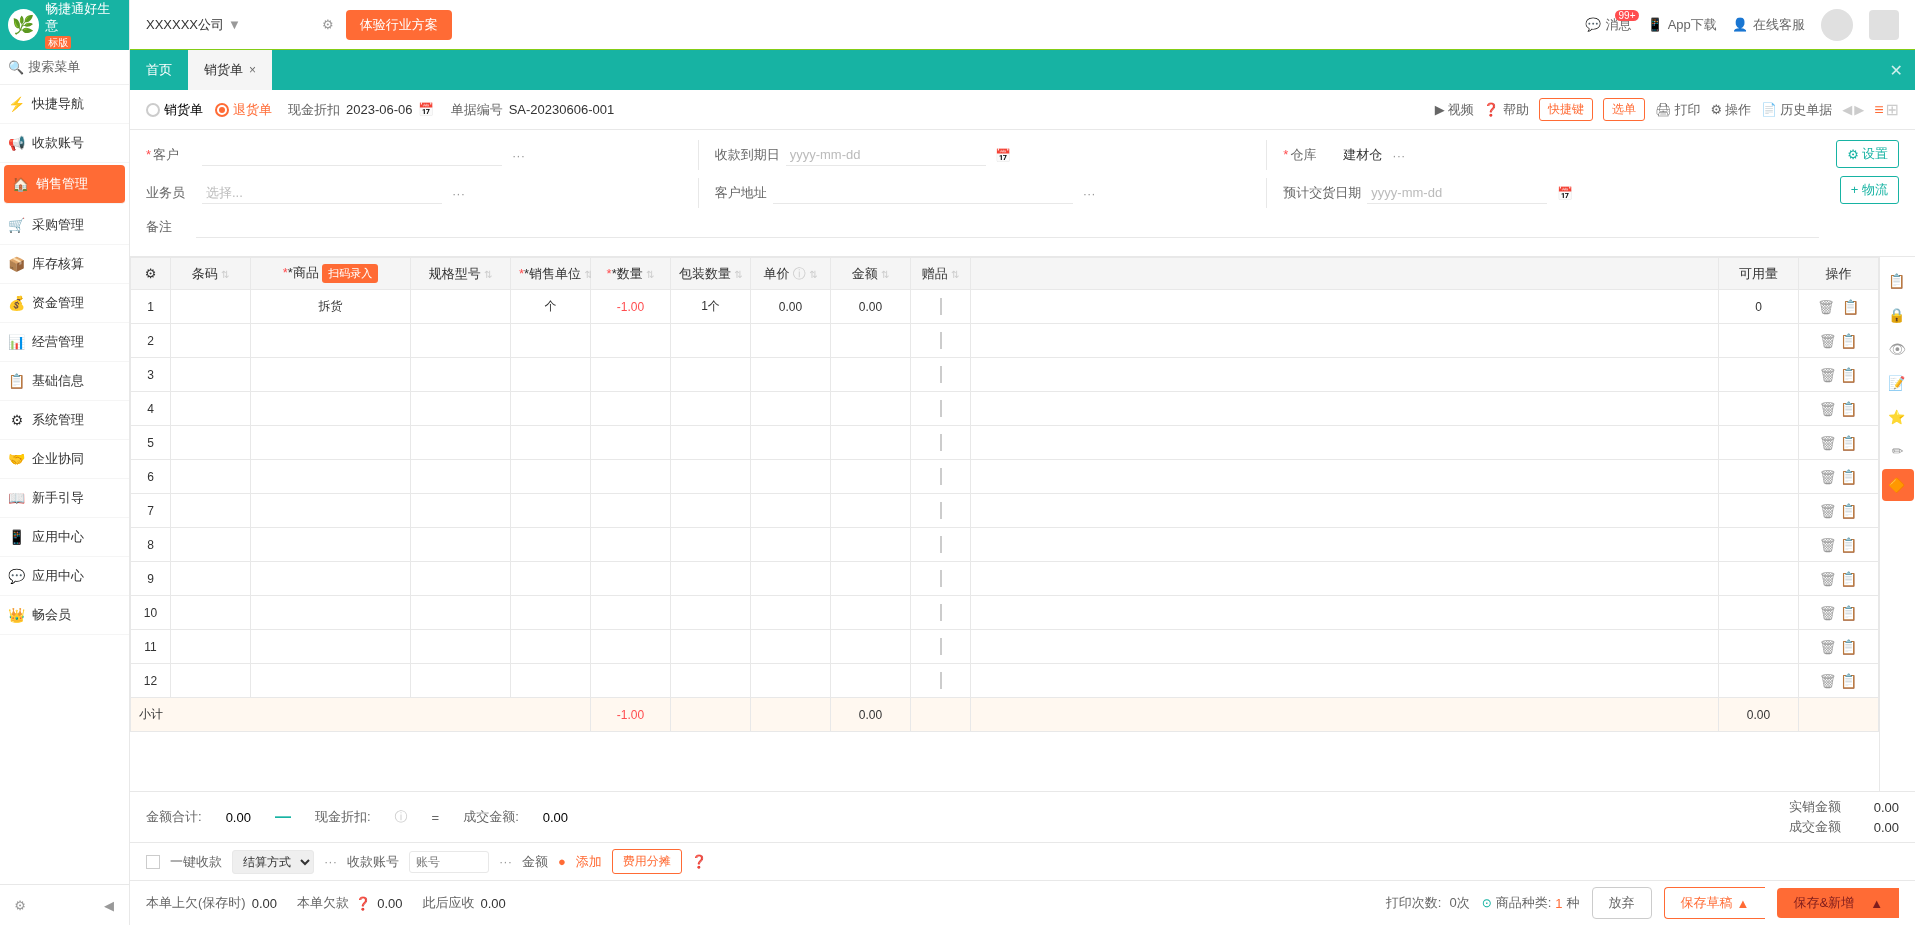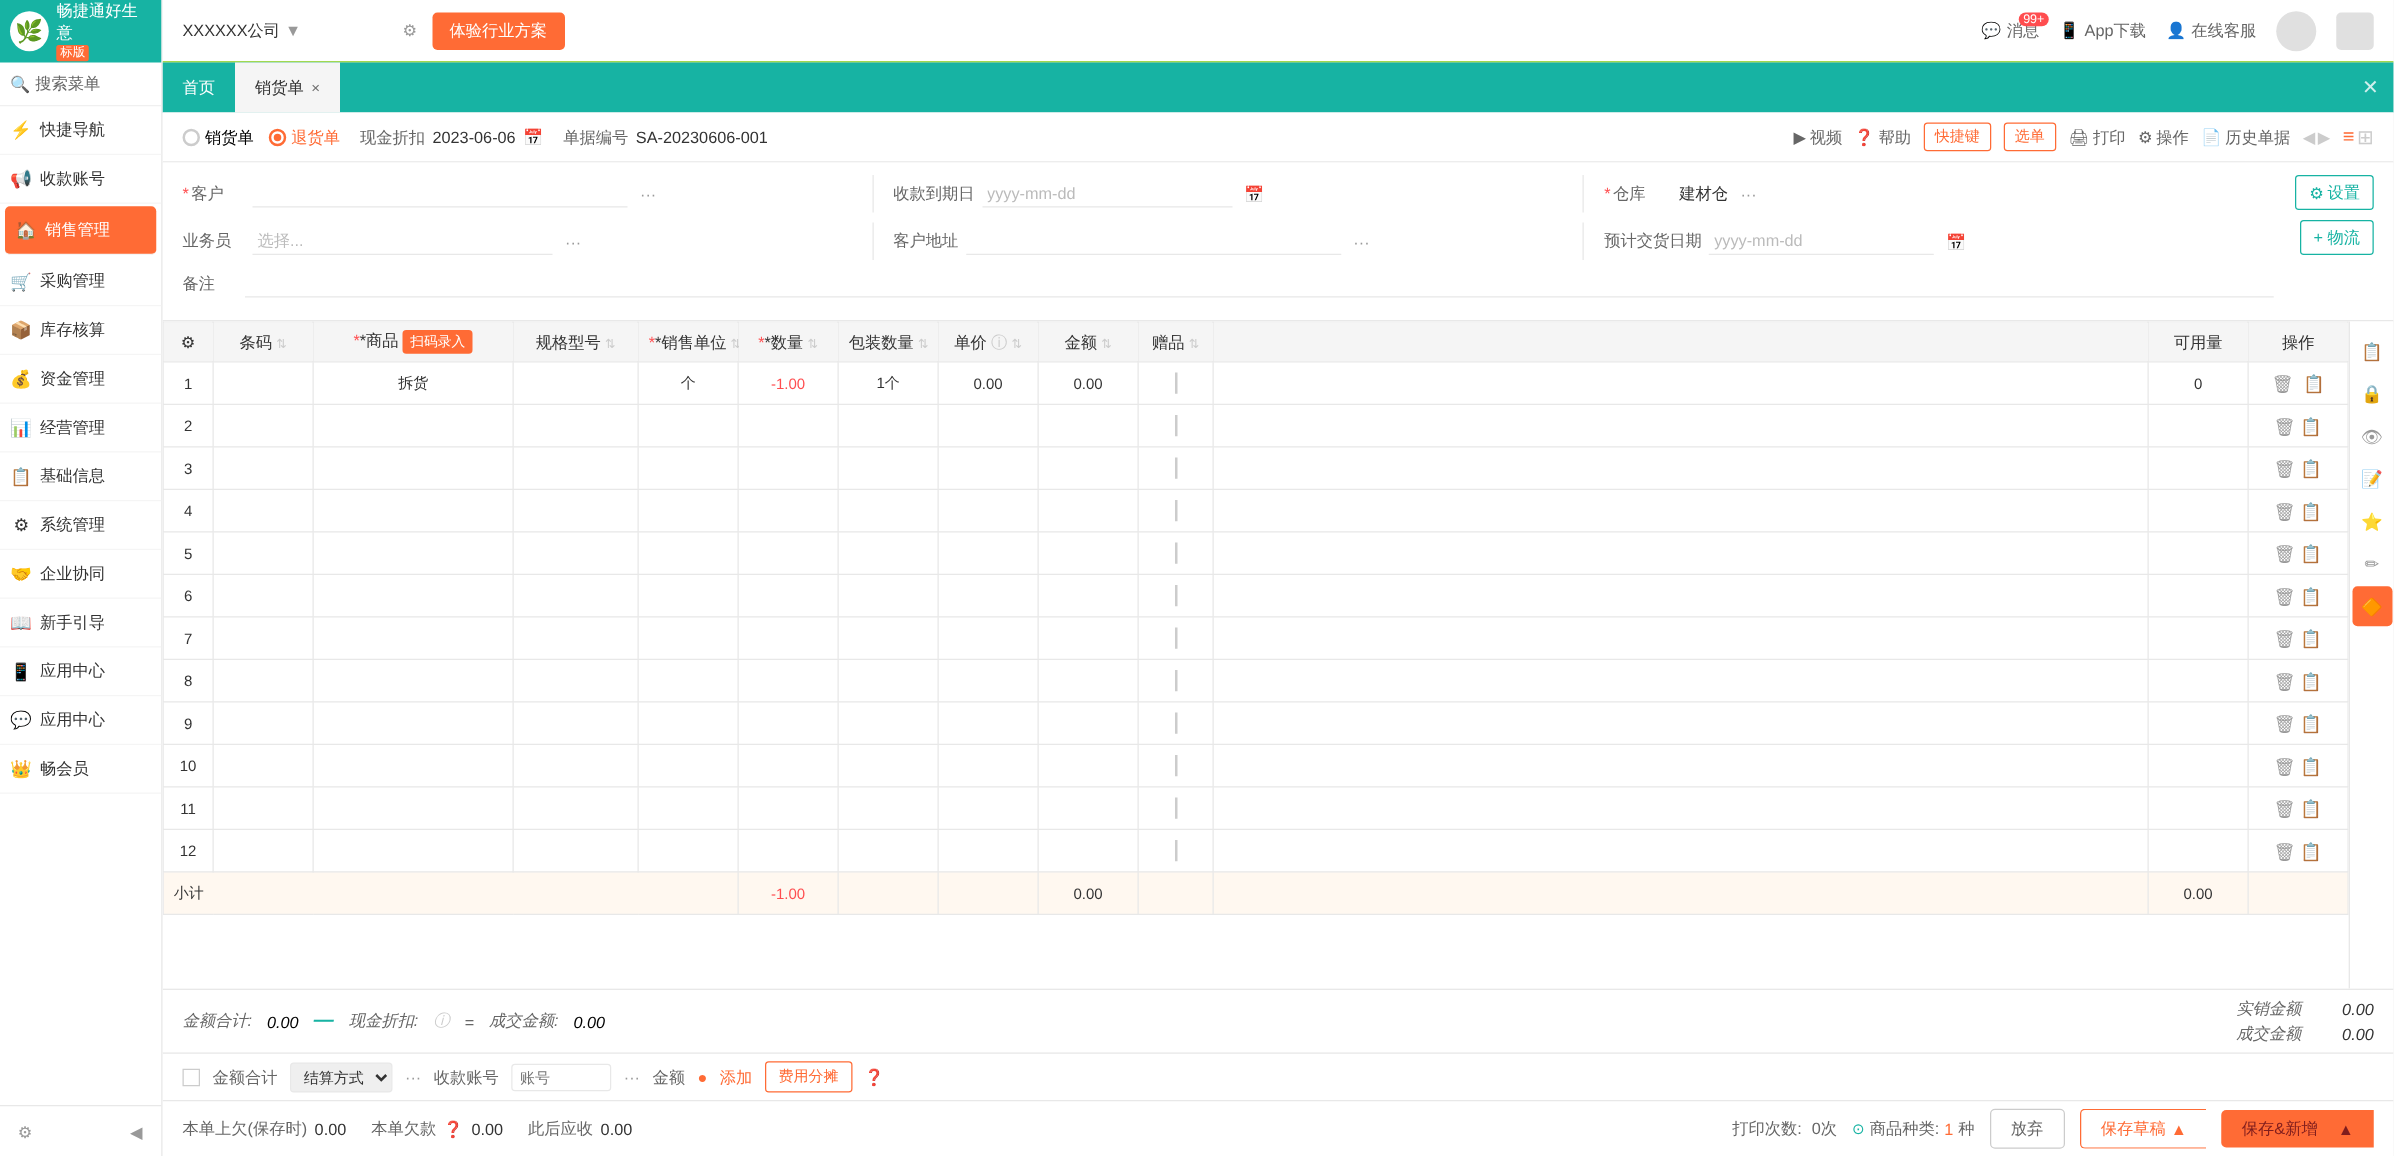--- a/index.html
+++ b/index.html
@@ -90,21 +90,21 @@
     .col-pkgqty { width: 80px; }
     .col-price { width: 80px; }
     .col-amount { width: 80px; }
     .col-gift { width: 60px; }
     .col-avail { width: 80px; }
     .col-ops { width: 80px; }
     .op-icon { color: #999; cursor: pointer; margin: 0 2px; font-size: 14px; }
     .sort-icon { color: #ccc; font-size: 10px; }
 
     
-    .bottom-summary { background: #fff; border-top: 1px solid #e8e8e8; padding: 6px 16px; display: flex; align-items: center; gap: 12px; font-style: italic; }
+    .bottom-summary { background: #fff; border-top: 1px solid #e8e8e8; padding: 6px 16px; display: flex; align-items: center; gap: 24px; }
     .summary-label { color: #666; }
     .summary-eq { color: #666; }
     .summary-dash { color: #17b3a3; font-weight: bold; font-size: 16px; }
 
     
     .payment-row { background: #fff; border-top: 1px solid #e8e8e8; padding: 6px 16px; display: flex; align-items: center; gap: 10px; }
     .payment-checkbox { width: 14px; height: 14px; border: 1px solid #ccc; display: inline-block; vertical-align: middle; cursor: pointer; }
     .payment-label { color: #666; }
     .payment-select { border: 1px solid #e8e8e8; padding: 3px 6px; border-radius: 3px; font-size: 12px; color: #333; }
     .payment-input { border: 1px solid #e8e8e8; padding: 3px 6px; border-radius: 3px; font-size: 12px; color: #333; width: 80px; }
@@ -663,21 +663,21 @@
         </div>
         <div class="amount-row">
           <span class="amount-label">成交金额</span>
           <span class="amount-value">0.00</span>
         </div>
       </div>
     </div>
 
     <div class="payment-row">
       <span class="payment-checkbox"></span>
-      <span class="payment-label">金额合计</span>
+      <span class="payment-label">一键收款</span>
       <select class="payment-select">
         <option>结算方式</option>
       </select>
       <span style="color:#999;cursor:pointer;">···</span>
       <span class="payment-label">收款账号</span>
       <input class="payment-input" type="text" placeholder="账号" style="">
       <span style="color:#999;cursor:pointer;">···</span>
       <span class="payment-label">金额</span>
       <span style="cursor:pointer;color:#ff6b35;">●</span>
       <span style="color:#ff6b35;cursor:pointer;">添加</span>

